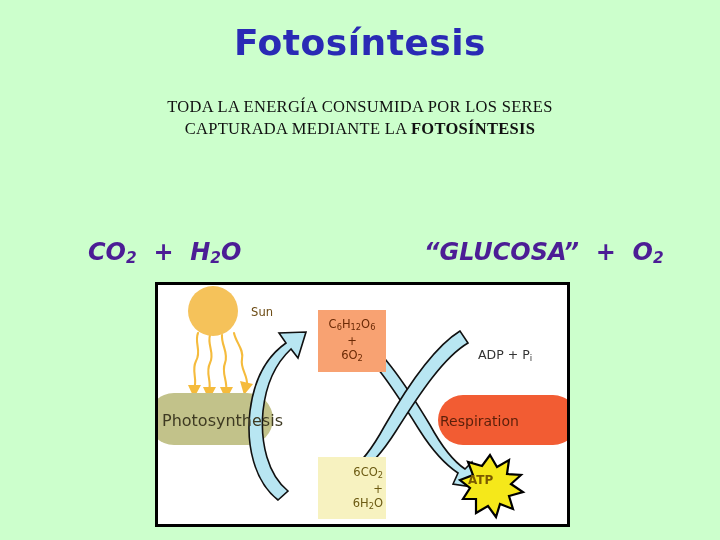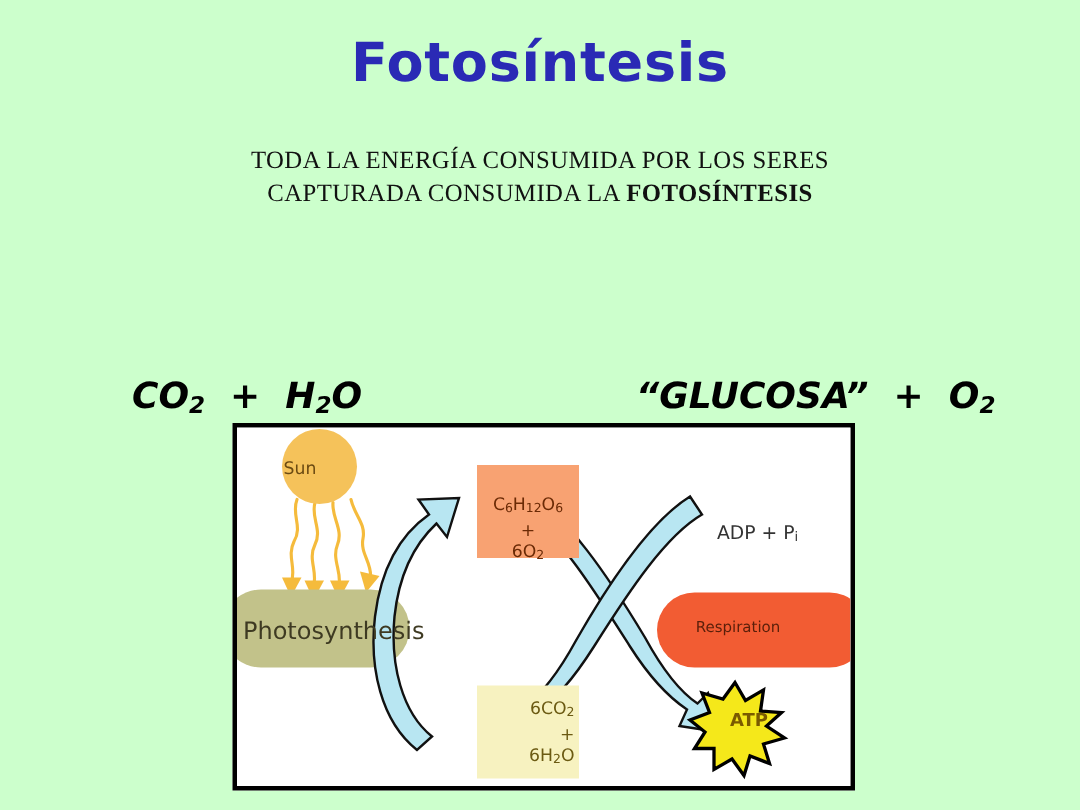--- a/index.html
+++ b/index.html
@@ -57,24 +57,23 @@
     left: 0;
     top: 234px;
     width: 720px;
     height: 44px;
   }
   .eq-text {
     position: absolute;
     font-family: "DejaVu Sans", sans-serif;
     font-size: 24px;
     font-weight: bold;
-    color: #000000;
+    color: #4c1d95;
     white-space: nowrap;
     font-style: italic;
-    margin-top: 12px;
   }
   .eq-text sub {
     font-size: 0.64em;
     vertical-align: -0.22em;
     font-weight: bold;
   }
   #eq-left  { left: 88px;  top: 4px; }
   #eq-right { left: 424px; top: 4px; }
 
   
@@ -141,77 +140,77 @@
   }
   .dlabel {
     position: absolute;
     font-family: "DejaVu Sans", sans-serif;
     color: #4a3a22;
     white-space: nowrap;
     pointer-events: none;
   }
   #lbl-sun {
     left: 31px; top: 20px; width: 68px;
-    text-align: left;
+    text-align: right;
     font-size: 11.5px;
     color: #6b4a12;
+    padding-left: 16px;
   }
   #lbl-photo {
     left: 4px; top: 126px; width: 108px;
     text-align: center;
     font-size: 16px;
     color: #3e3a22;
   }
   #lbl-resp {
     left: 282px; top: 128px; width: 104px;
-    text-align: center;
-    font-size: 10px;
+    text-align: left;
+    font-size: 14px;
     color: #5a1f0a;
   }
   #lbl-adp {
     left: 320px; top: 62px;
     font-size: 12.5px;
     color: #333333;
   }
   #lbl-adp sub { font-size: .7em; vertical-align: -0.2em; }
   #lbl-glucose {
     left: 163px; top: 32px; width: 62px;
     text-align: center;
     font-size: 11.5px;
     line-height: 14px;
     color: #6b2a05;
-    margin-top: 12px;
   }
   #lbl-glucose sub { font-size: .72em; vertical-align: -0.2em; }
   #lbl-co2 {
     left: 163px; top: 180px; width: 62px;
     text-align: right;
     font-size: 11.5px;
     line-height: 14px;
     color: #6b5a12;
   }
   #lbl-co2 sub { font-size: .72em; vertical-align: -0.2em; }
   #lbl-atp {
     left: 310px; top: 188px; width: 44px;
-    text-align: right;
+    text-align: left;
     font-size: 12px;
     font-weight: bold;
     color: #7a5a00;
   }
 </style>
 </head>
 <body>
 
 <div id="slide">
 
   <div id="title">Fotosíntesis</div>
 
   <div id="subtitle">
     <div>TODA LA ENERGÍA CONSUMIDA POR LOS SERES</div>
-    <div><span>CAPTURADA CONSUMIDA LA </span><span class="strong">FOTOSÍNTESIS</span></div>
+    <div><span>CAPTURADA MEDIANTE LA </span><span class="strong">FOTOSÍNTESIS</span></div>
   </div>
 
   <div id="equation">
     <div class="eq-text" id="eq-left">CO<sub>2</sub>&nbsp; + &nbsp;H<sub>2</sub>O</div>
     <div class="eq-text" id="eq-right">“GLUCOSA”&nbsp; + &nbsp;O<sub>2</sub></div>
 
     <div id="arrow-wrap">
       <div id="arrow-dashes">
         <span></span>
           <span></span>

